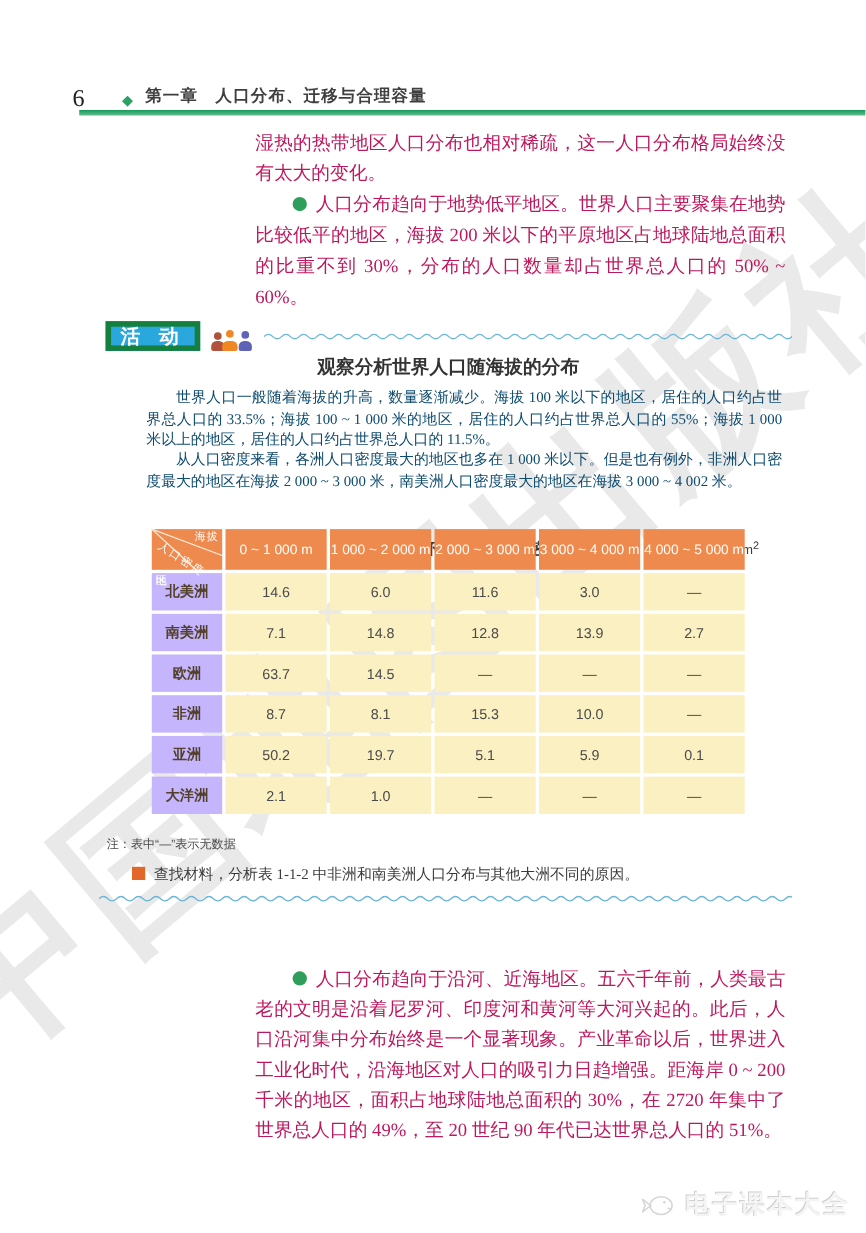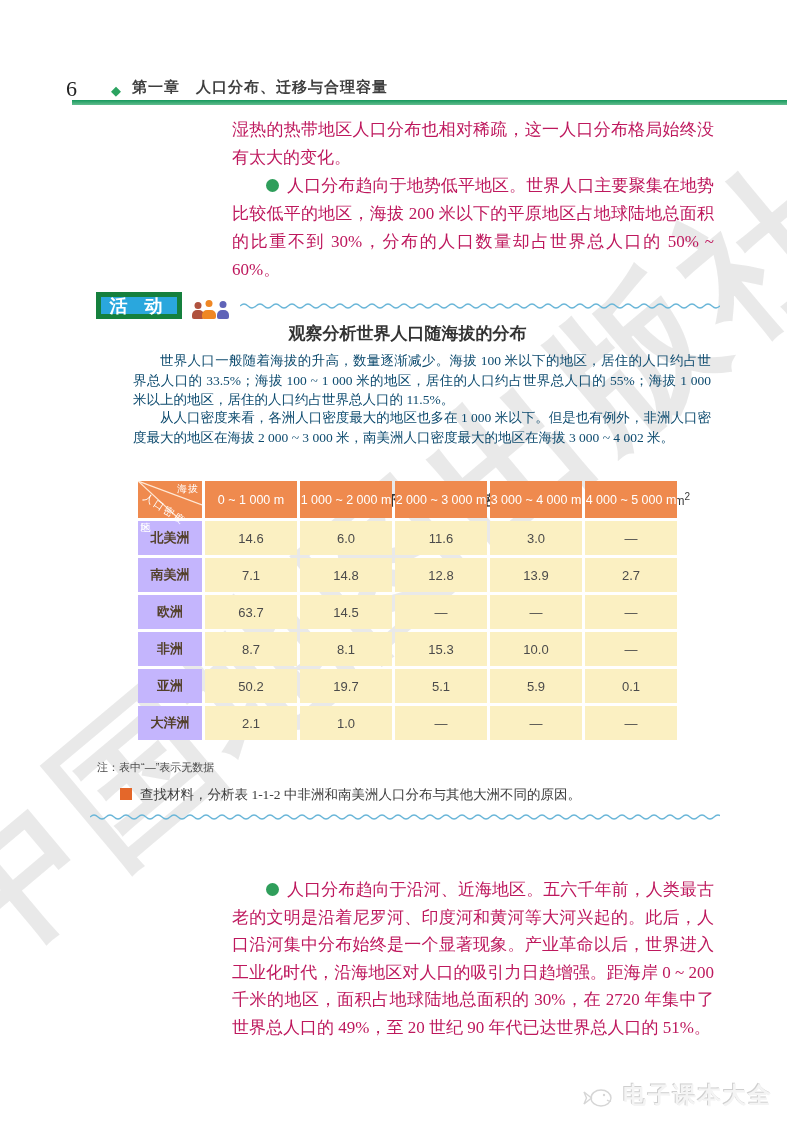--- a/index.html
+++ b/index.html
@@ -112,21 +112,21 @@
     margin-right:8px; vertical-align:-1px;
   }
   
   .wm-diagonal {
     position:absolute; left:390px; top:565px; transform:translate(-50%,-50%) rotate(-40deg);
     font-size:155px; font-weight:700; color:#b9b9b9; opacity:0.30;
     white-space:nowrap; letter-spacing:8px; pointer-events:none;
     font-family:"Liberation Sans","DejaVu Sans",sans-serif;
   }
   .brand {
-    position:absolute; right:14px; bottom:10px; display:flex; align-items:flex-end; gap:7px;
+    position:absolute; right:14px; bottom:10px; display:flex; align-items:center; gap:7px;
   }
   .brand-text {
     font-size:23px; font-weight:700; color:#f4f4f4;
     text-shadow:-1px -1px 0 #cfcfcf, 1px 1px 0 #ffffff;
     letter-spacing:2px;
     font-family:"Liberation Sans","DejaVu Sans",sans-serif;
   }
   .fish-icon svg { display:block; }
 </style>
 </head>

